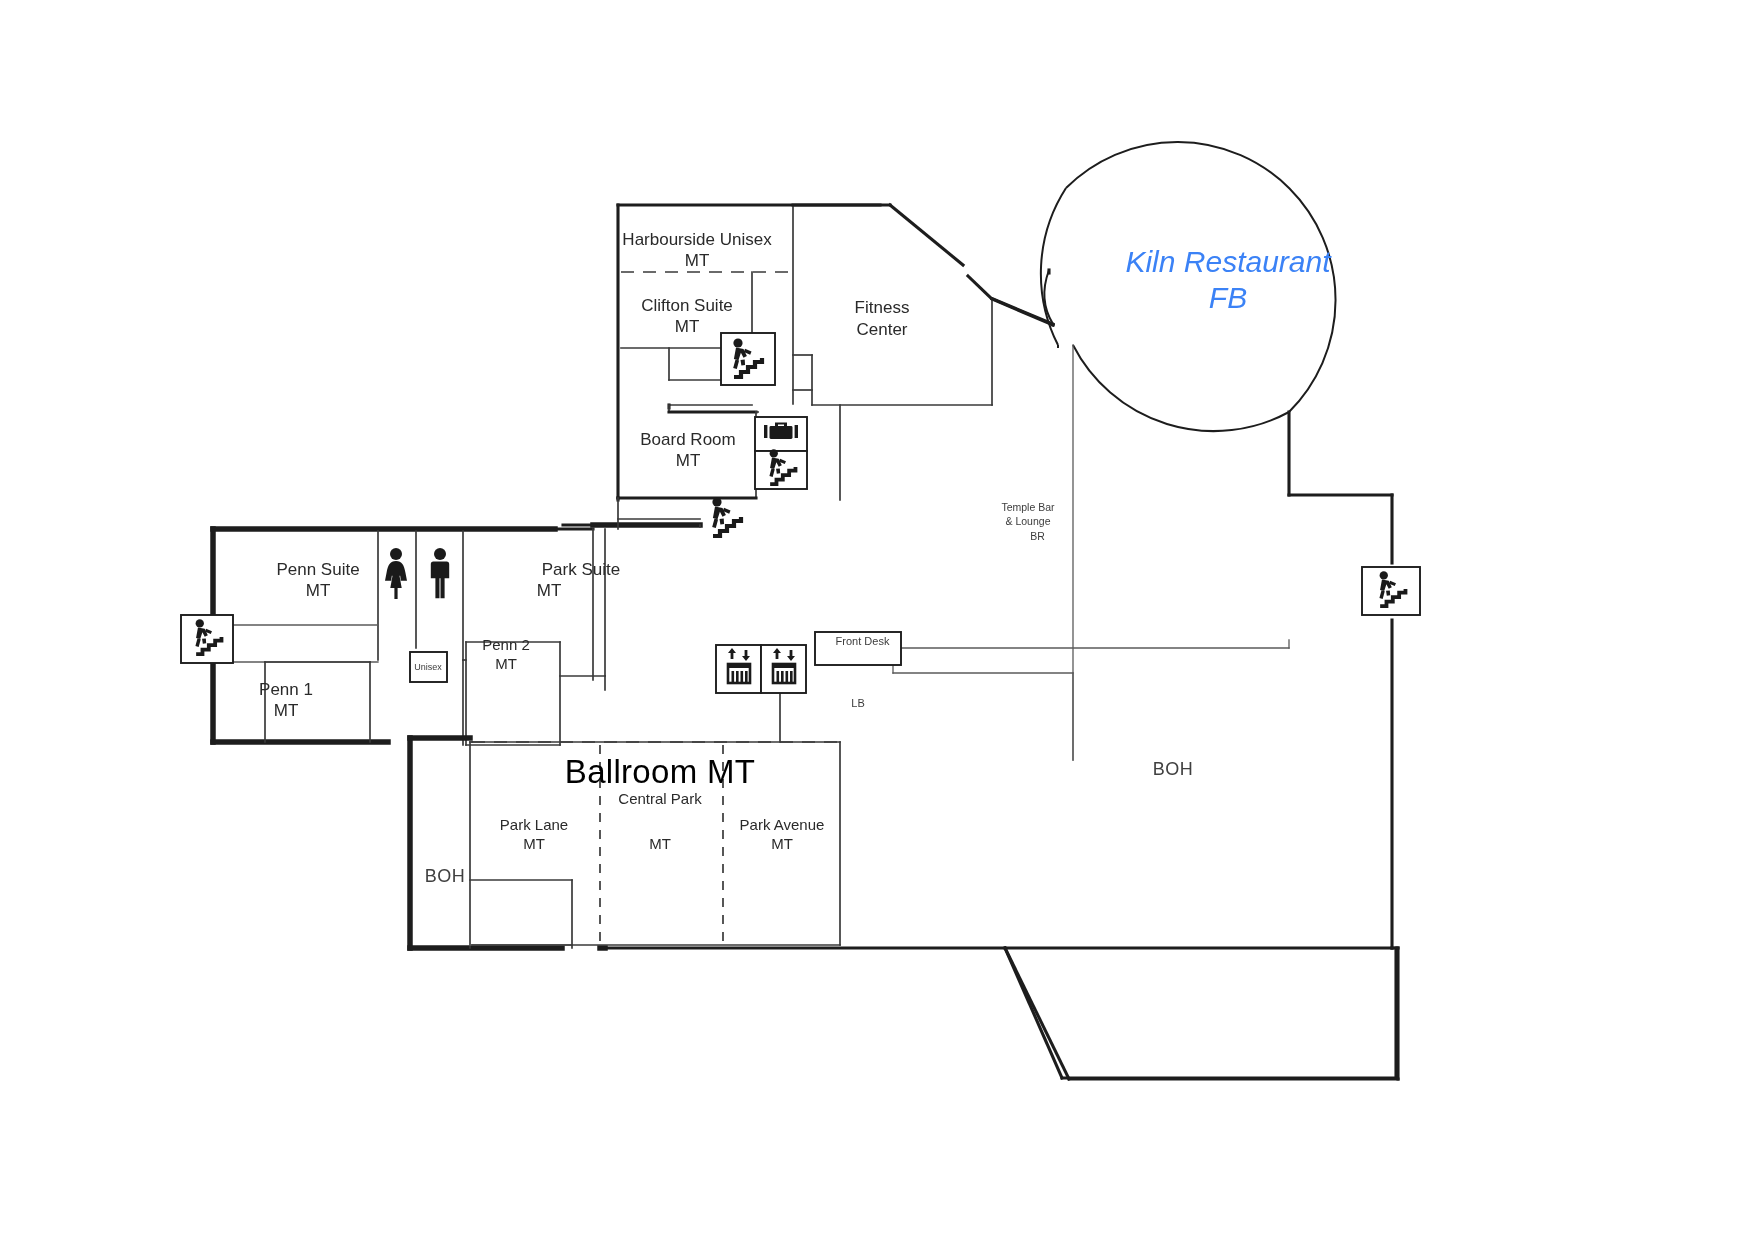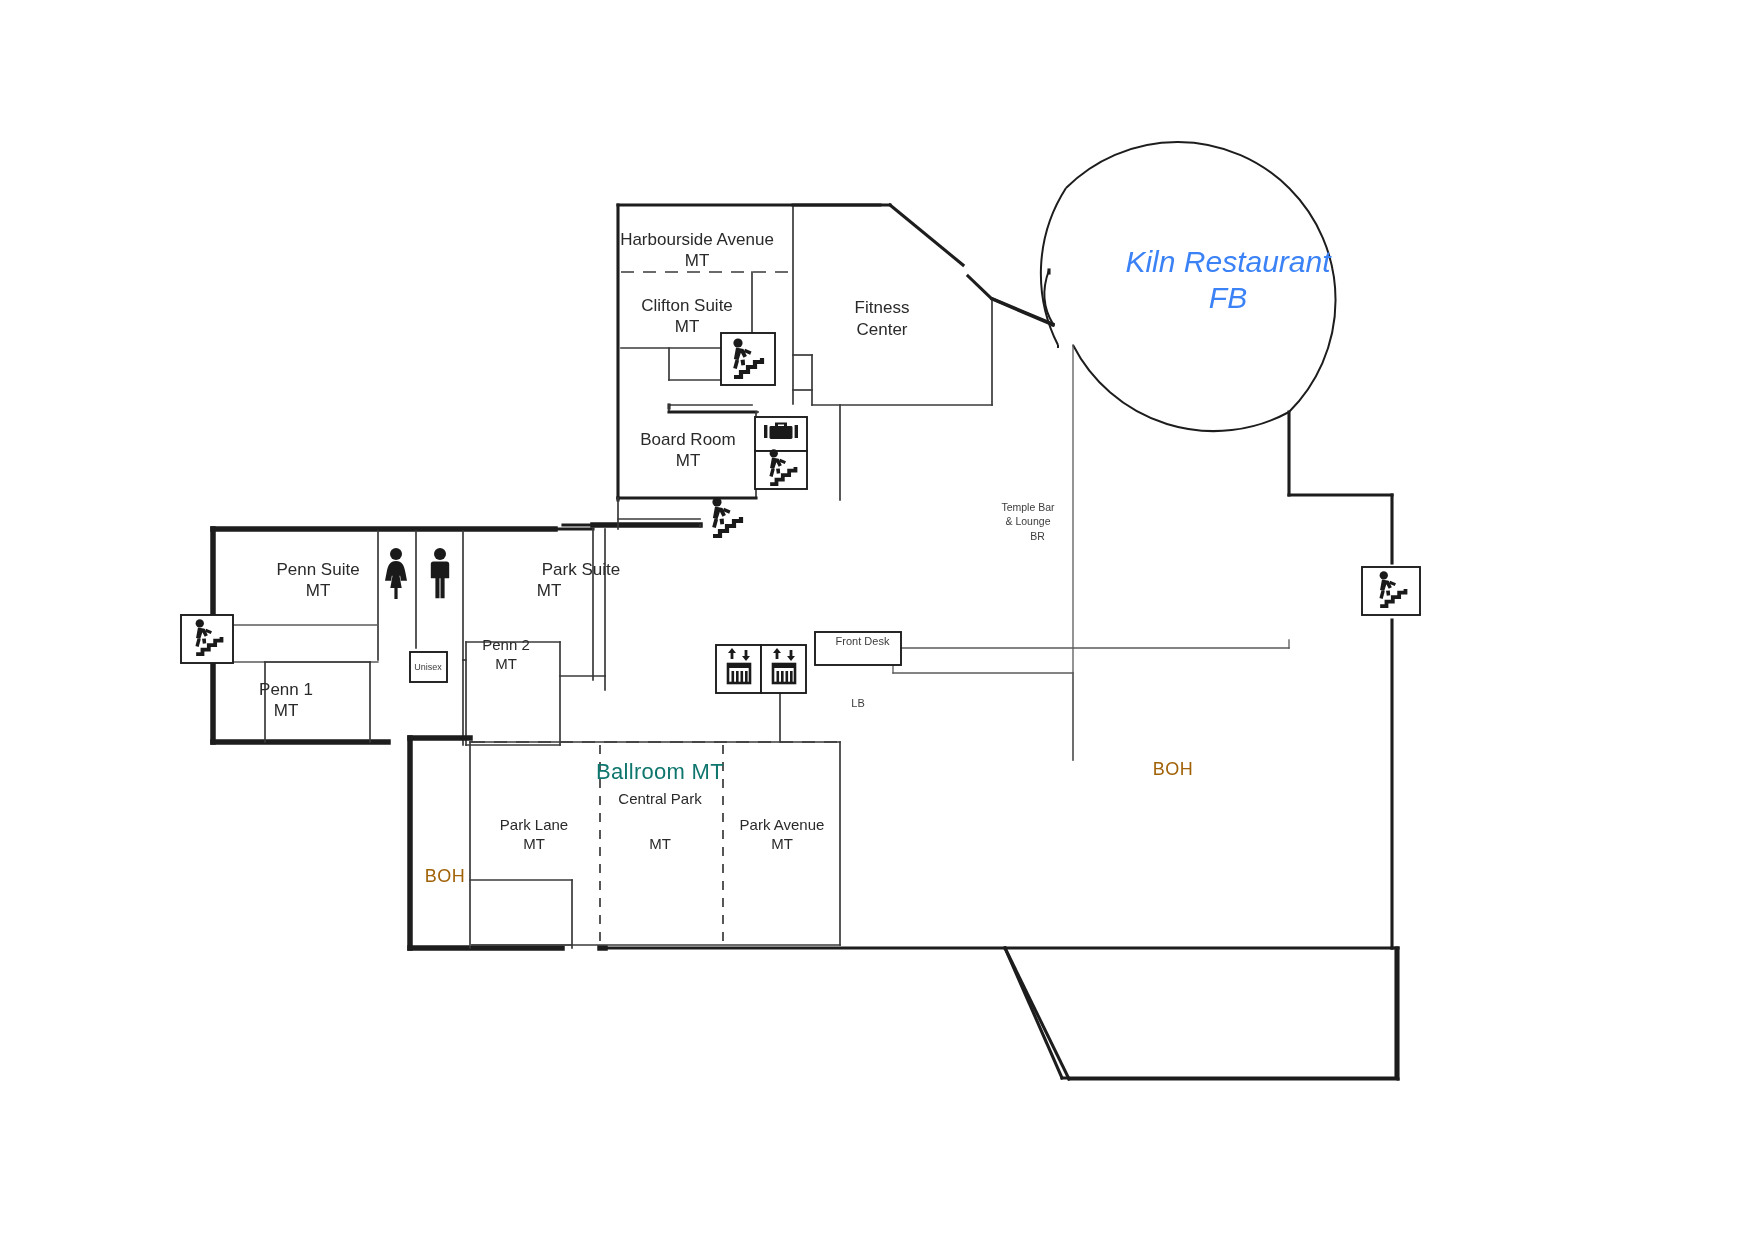--- a/index.html
+++ b/index.html
@@ -49,22 +49,22 @@
     transform: translate(-50%, -50%);
     pointer-events: none;
     font-family: "Liberation Sans", sans-serif;
   }
   .lbl.title     { font-size: 42px; color: #1d1d1d; letter-spacing: .2px; }
   .lbl.major     { font-size: 30px; color: #3b82f6; font-style: italic; }
   .lbl.room      { font-size: 17px; }
   .lbl.room-sm   { font-size: 15px; }
   .lbl.micro     { font-size: 10.5px; color: #3c3c3c; line-height: 1.3; }
   .lbl.tiny      { font-size: 9px; color: #3c3c3c; }
-  .lbl.boh       { font-size: 18px; color: #a16207; letter-spacing: .5px; }
-  .lbl.ballroom  { font-size: 22px; color: #0f766e; letter-spacing: .3px; }
+  .lbl.boh       { font-size: 18px; color: #404040; letter-spacing: .5px; }
+  .lbl.ballroom  { font-size: 33px; color: #000000; letter-spacing: .3px; }
 
   .icon-wrap { position: absolute; transform: translate(-50%, -50%); pointer-events: none; }
 </style>
 </head>
 <body>
 
 <div id="plan-root">
 
   <svg class="floorplan" viewBox="0 0 1755 1241">
 
@@ -241,21 +241,21 @@
 
       <rect class="box-line" x="721" y="333" width="54" height="52" fill="none" stroke="none"></rect>
     </g>
 
   </svg>
 
 
   <div class="lbl major" style="left:1228px; top:262px;">Kiln Restaurant</div>
   <div class="lbl major" style="left:1228px; top:298px;">FB</div>
 
-  <div class="lbl room" style="left:697px; top:240px;">Harbourside Avenue</div>
+  <div class="lbl room" style="left:697px; top:240px;">Harbourside Unisex</div>
   <div class="lbl room" style="left:697px; top:261px;">MT</div>
 
   <div class="lbl room" style="left:687px; top:306px;">Clifton Suite</div>
   <div class="lbl room" style="left:687px; top:327px;">MT</div>
 
   <div class="lbl room" style="left:882px; top:308px;">Fitness</div>
   <div class="lbl room" style="left:882px; top:330px;">Center</div>
 
   <div class="lbl room" style="left:688px; top:440px;">Board Room</div>
   <div class="lbl room" style="left:688px; top:461px;">MT</div>

